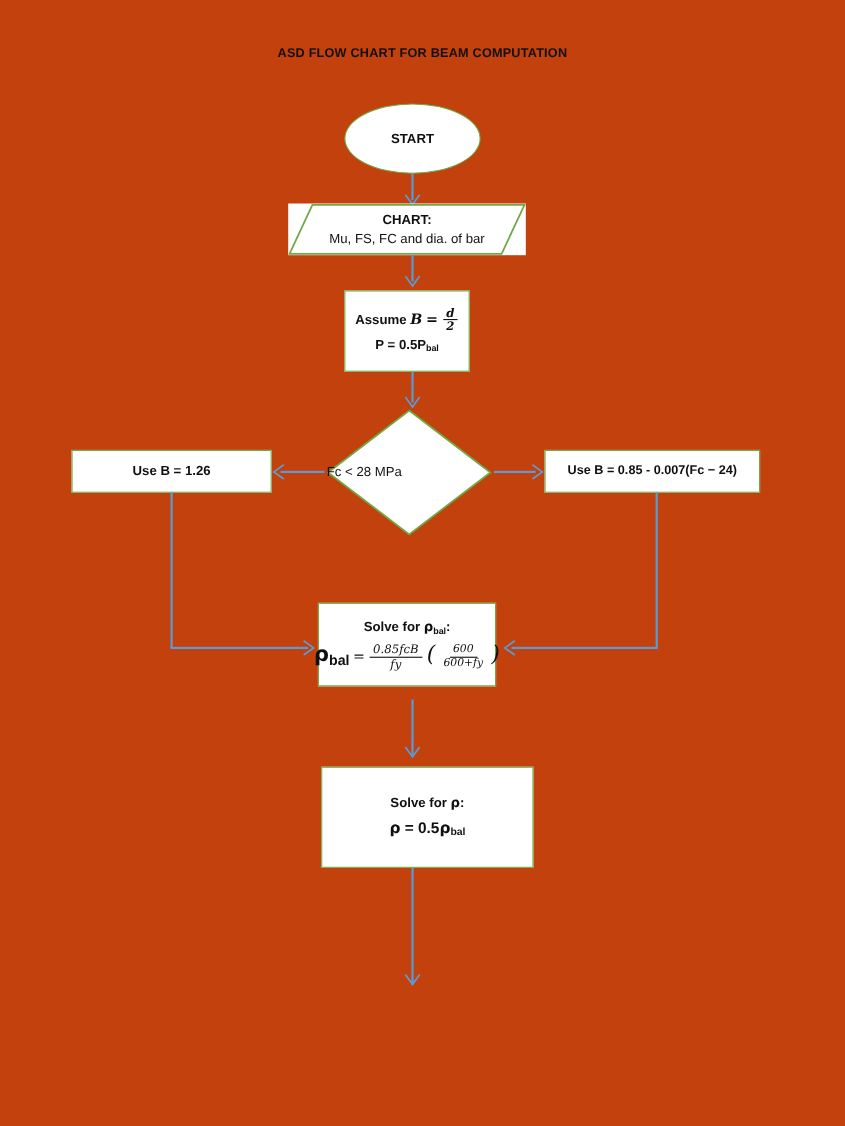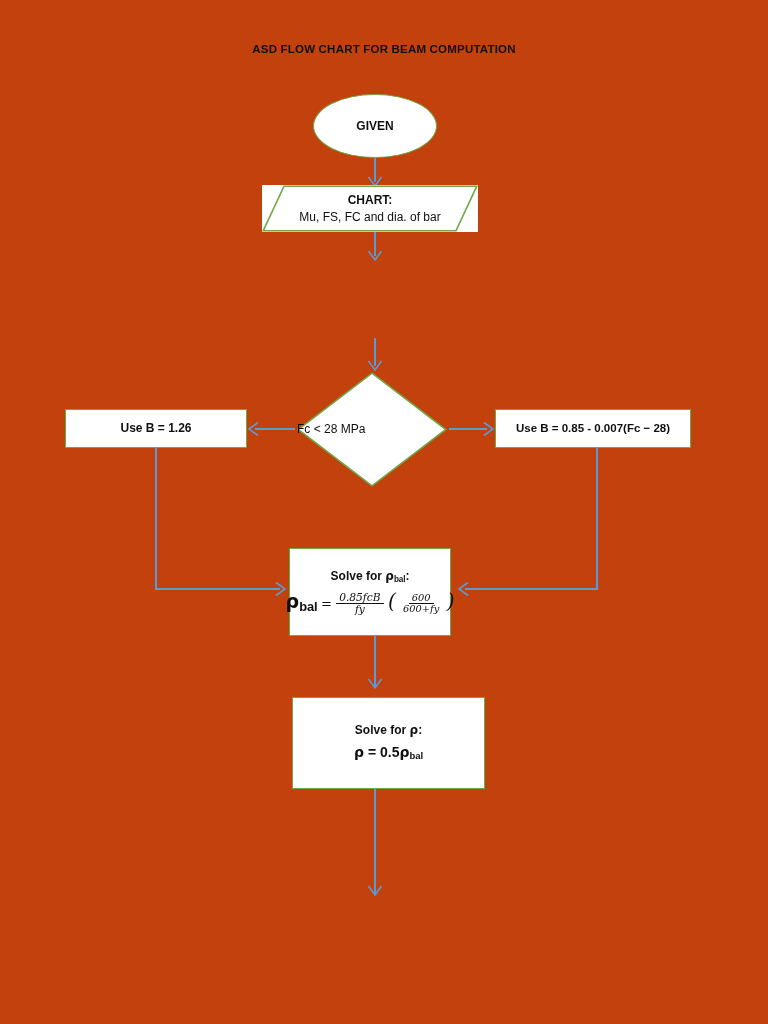--- a/index.html
+++ b/index.html
@@ -150,21 +150,21 @@
   .arrowhead svg { display: block; }
 </style>
 </head>
 <body>
 
 <div id="page">
 
   <div class="chart-title">ASD FLOW CHART FOR BEAM COMPUTATION</div>
 
   <div class="node oval" style="left:313px; top:94px; width:124px; height:64px;">
-    <span class="ln b">GIVEN</span>
+    <span class="ln b">START</span>
   </div>
 
   <div class="conn v" style="left:374px; top:158px; height:24px;"></div>
   <div class="arrowhead" style="left:367px; top:176px;">
     <svg width="16" height="12" viewBox="0 0 16 12">
       <path d="M1.5 1 L8 10 L14.5 1" fill="none" stroke="#5B9BD5" stroke-width="1.6"></path>
     </svg>
   </div>
 
   <div class="node parallelogram" style="left:262px; top:185px; width:216px; height:47px;">
@@ -177,20 +177,34 @@
     </div>
   </div>
 
   <div class="conn v" style="left:374px; top:232px; height:24px;"></div>
   <div class="arrowhead" style="left:367px; top:250px;">
     <svg width="16" height="12" viewBox="0 0 16 12">
       <path d="M1.5 1 L8 10 L14.5 1" fill="none" stroke="#5B9BD5" stroke-width="1.6"></path>
     </svg>
   </div>
 
+  <div class="node rect" style="left:313px; top:264px; width:114px; height:74px;">
+    <div class="ln eqrow" style="gap:4px; margin-bottom:2px;">
+      <span class="b">Assume</span>
+      <span class="mi" style="font-size:13px;">B</span>
+      <span class="mi" style="font-size:13px;">=</span>
+      <span class="frac mi" style="font-size:13px;">
+        <span class="num">d</span>
+        <span class="den">2</span>
+      </span>
+    </div>
+    <div class="ln">
+      <span class="b">P = 0.5P</span><sub>bal</sub>
+    </div>
+  </div>
 
   <div class="conn v" style="left:374px; top:338px; height:28px;"></div>
   <div class="arrowhead" style="left:367px; top:360px;">
     <svg width="16" height="12" viewBox="0 0 16 12">
       <path d="M1.5 1 L8 10 L14.5 1" fill="none" stroke="#5B9BD5" stroke-width="1.6"></path>
     </svg>
   </div>
 
   <div class="node diamond-wrap" style="left:297px; top:372px; width:150px; height:115px;">
     <svg class="dia-shape" viewBox="0 0 150 115" preserveAspectRatio="none">
@@ -213,40 +227,40 @@
     <svg width="12" height="16" viewBox="0 0 12 16">
       <path d="M1 1.5 L10 8 L1 14.5" fill="none" stroke="#5B9BD5" stroke-width="1.6"></path>
     </svg>
   </div>
 
   <div class="node rect" style="left:65px; top:409px; width:182px; height:39px;">
     <span class="ln b">Use B = 1.26</span>
   </div>
 
   <div class="node rect" style="left:495px; top:409px; width:196px; height:39px;">
-    <span class="ln b" style="font-size:11.5px;">Use B = 0.85 - 0.007(Fc − 28)</span>
+    <span class="ln b" style="font-size:11.5px;">Use B = 0.85 - 0.007(Fc − 24)</span>
   </div>
 
   <div class="conn v" style="left:155px; top:448px; height:141px;"></div>
   <div class="conn h" style="left:155px; top:588px; width:125px;"></div>
   <div class="arrowhead" style="left:275px; top:581px;">
     <svg width="12" height="16" viewBox="0 0 12 16">
       <path d="M1 1.5 L10 8 L1 14.5" fill="none" stroke="#5B9BD5" stroke-width="1.6"></path>
     </svg>
   </div>
 
   <div class="conn v" style="left:596px; top:448px; height:141px;"></div>
   <div class="conn h" style="left:465px; top:588px; width:133px;"></div>
   <div class="arrowhead" style="left:457px; top:581px;">
     <svg width="12" height="16" viewBox="0 0 12 16">
       <path d="M11 1.5 L2 8 L11 14.5" fill="none" stroke="#5B9BD5" stroke-width="1.6"></path>
     </svg>
   </div>
 
-  <div class="node rect" style="left:289px; top:548px; width:162px; height:88px;">
+  <div class="node rect" style="left:289px; top:548px; width:162px; height:76px;">
     <div class="ln b" style="margin-bottom:4px;">
       <span>Solve for </span><span class="rho">ρ</span><sub>bal</sub><span>:</span>
     </div>
     <div class="ln eqrow" style="gap:3px;">
       <span style="font-size:19px;text-align:center;"><span class="rho">ρ</span><sub>bal</sub></span>
       <span class="mi-n" style="font-size:13px;">=</span>
       <span class="frac mi-n" style="font-size:13px;">
         <span class="num">0.85fcB</span>
         <span class="den">fy</span>
       </span>

